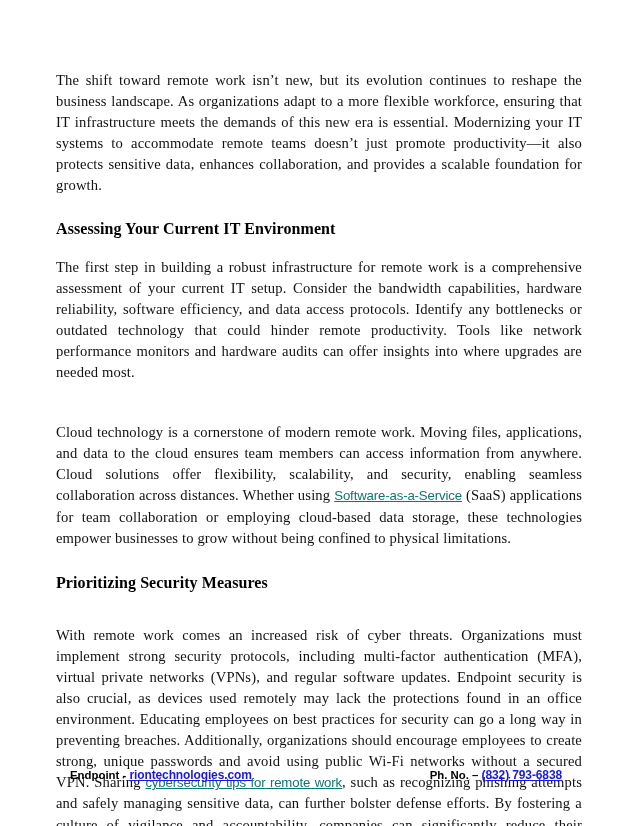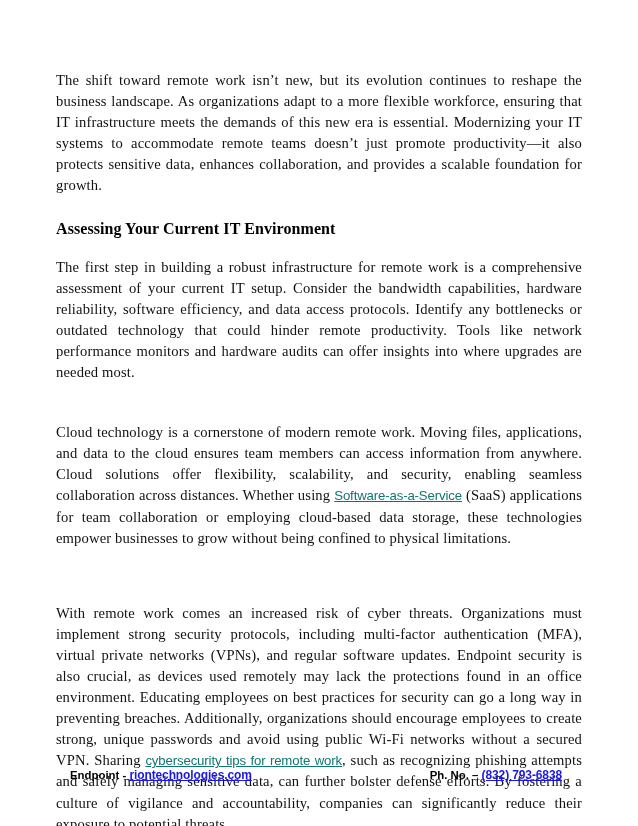--- a/index.html
+++ b/index.html
@@ -109,20 +109,21 @@
 
     <div class="gap-p2-h2"></div>
 
 
     <div class="gap-h2-p"></div>
 
     <p class="body-text"><span>Cloud technology is a cornerstone of modern remote work. Moving files, applications, and data to the cloud ensures team members can access information from anywhere. Cloud solutions offer flexibility, scalability, and security, enabling seamless collaboration across distances. Whether using </span><a class="doc-link" href="#">Software-as-a-Service</a><span> (SaaS) applications for team collaboration or employing cloud-based data storage, these technologies empower businesses to grow without being confined to physical limitations.</span></p>
 
     <div class="gap-p3-h3"></div>
 
+    <h2 class="section-heading">Prioritizing Security Measures</h2>
 
     <div class="gap-h3-p"></div>
 
     <p class="body-text"><span>With remote work comes an increased risk of cyber threats. Organizations must implement strong security protocols, including multi-factor authentication (MFA), virtual private networks (VPNs), and regular software updates. Endpoint security is also crucial, as devices used remotely may lack the protections found in an office environment. Educating employees on best practices for security can go a long way in preventing breaches. Additionally, organizations should encourage employees to create strong, unique passwords and avoid using public Wi-Fi networks without a secured VPN. Sharing </span><a class="doc-link" href="#">cybersecurity tips for remote work</a><span>, such as recognizing phishing attempts and safely managing sensitive data, can further bolster defense efforts. By fostering a culture of vigilance and accountability, companies can significantly reduce their exposure to potential threats.</span></p>
 
   </div>
 
   <div class="footer">
     <div class="footer-left"><span>Endpoint - </span><a class="doc-link" href="#">riontechnologies.com</a></div>
 

